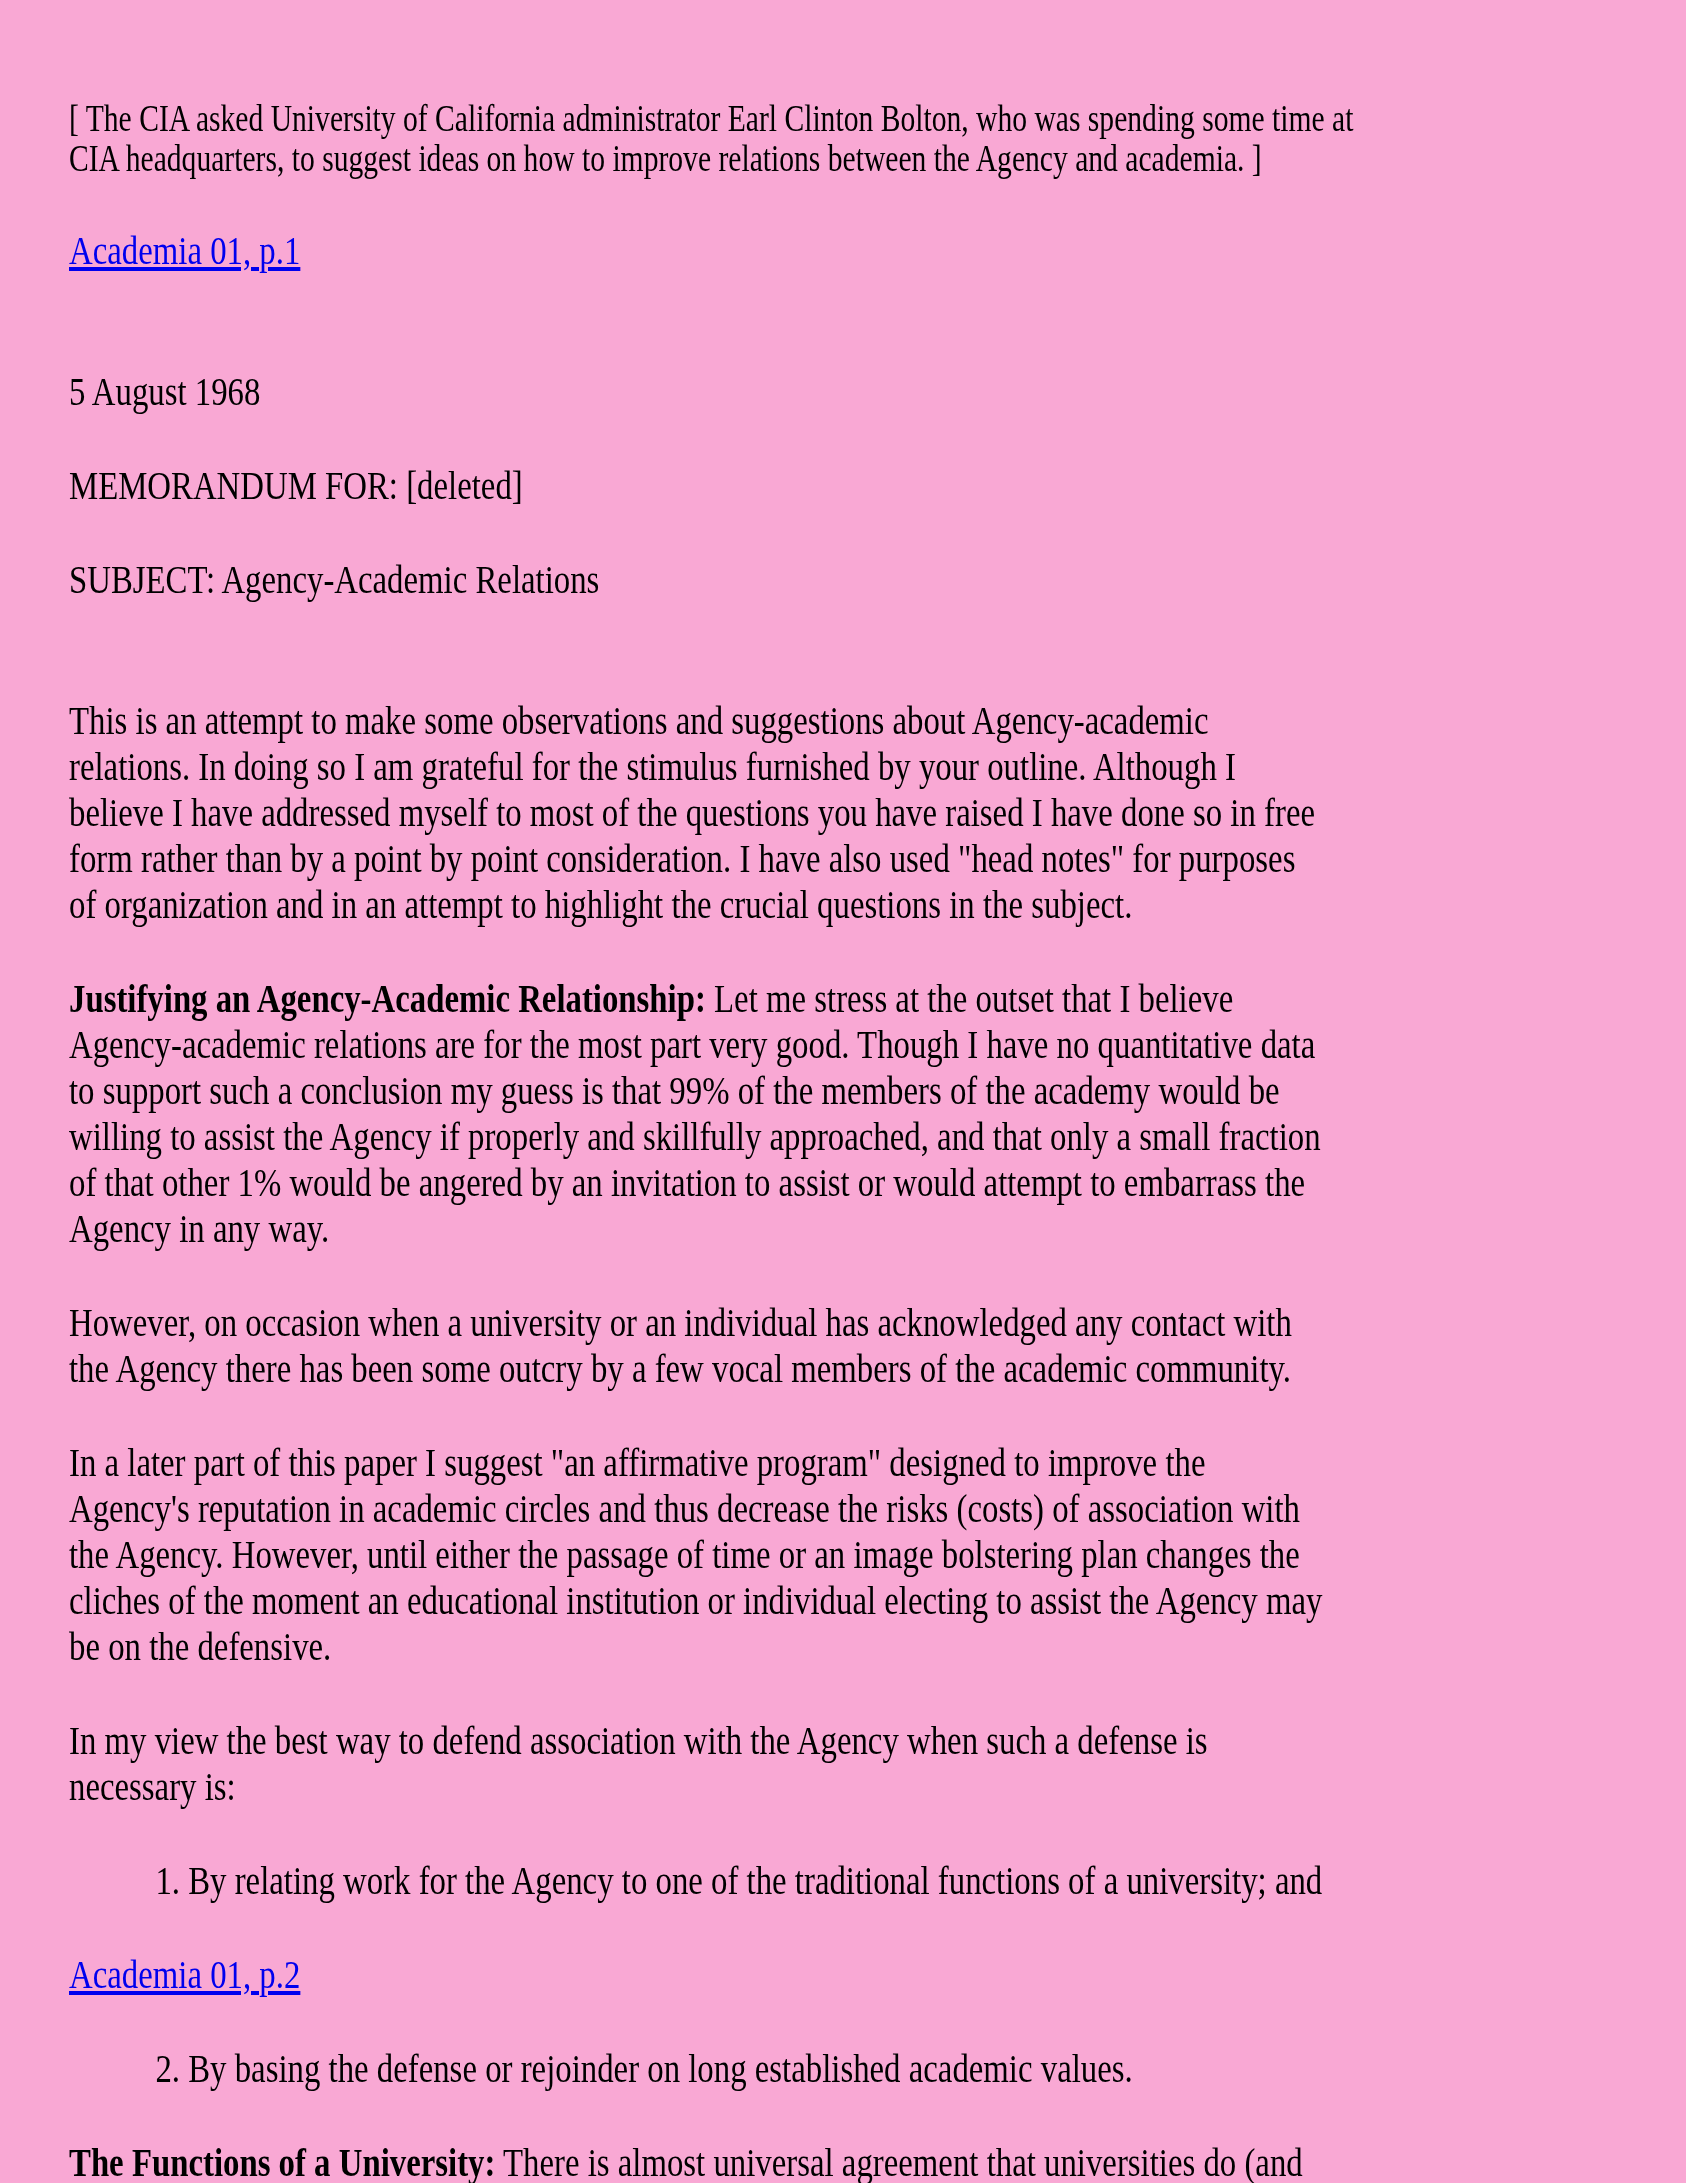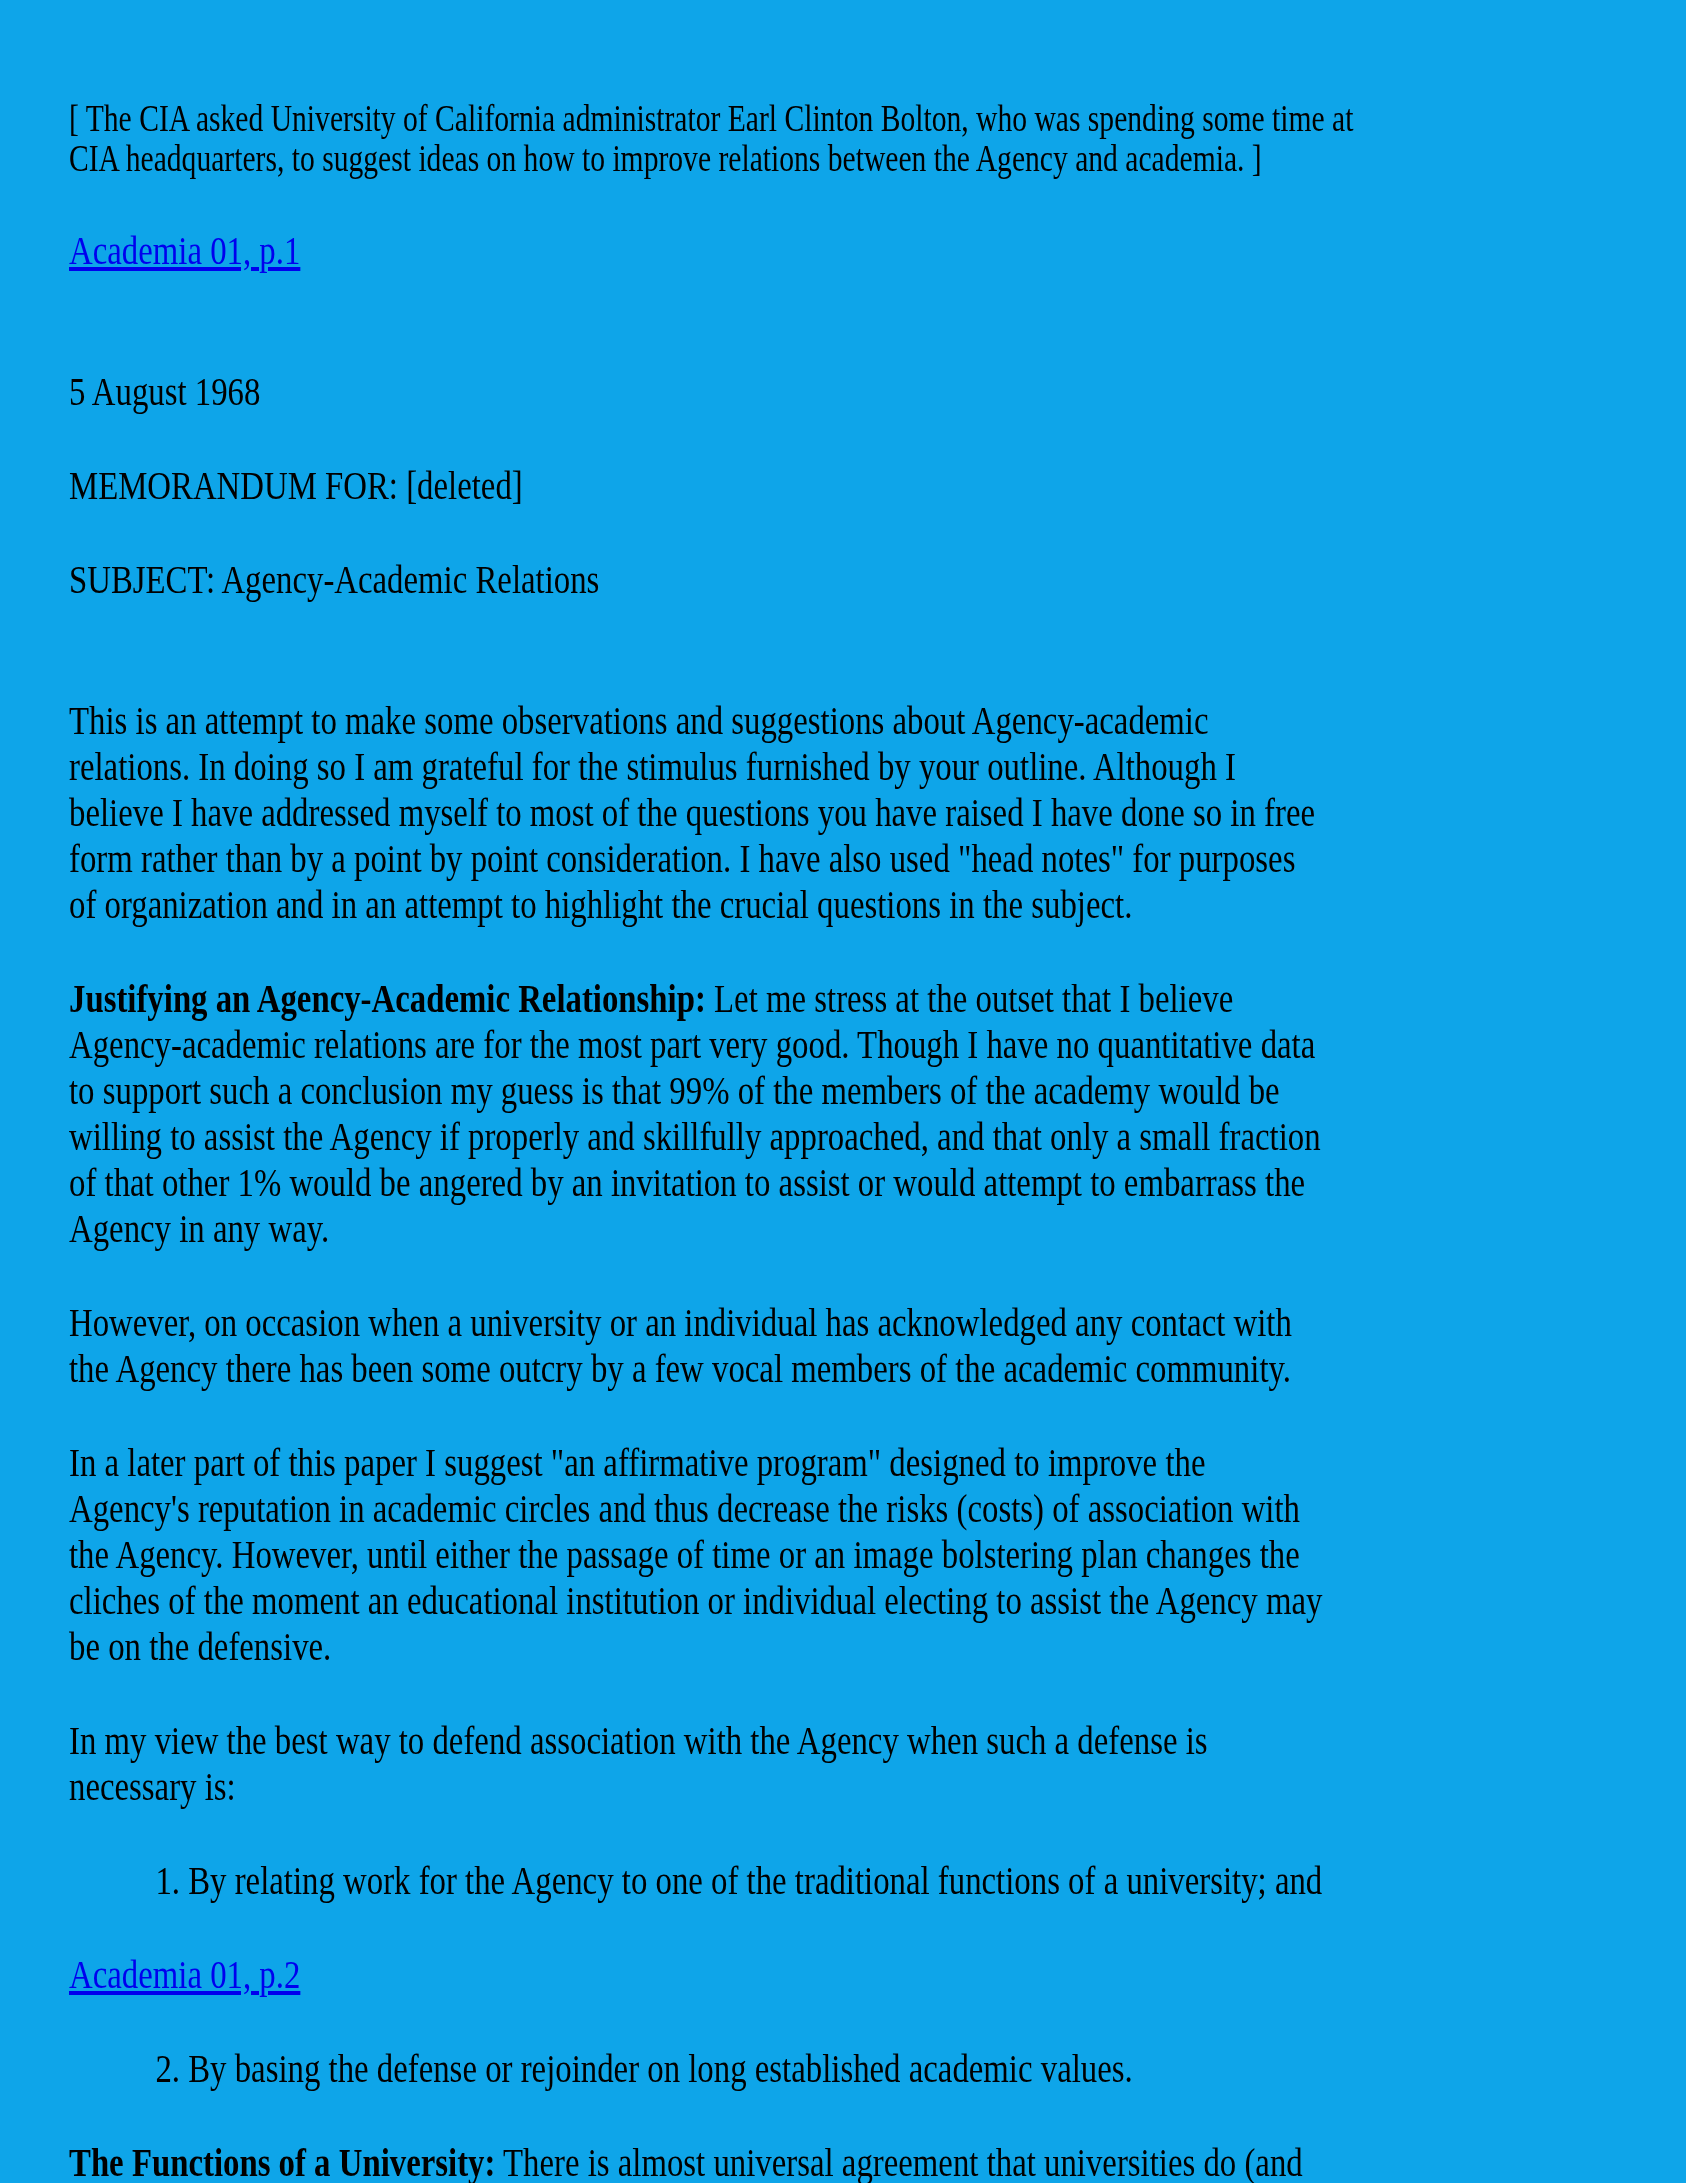--- a/index.html
+++ b/index.html
@@ -4,21 +4,21 @@
 <style>
   html, body {
     margin: 0;
     padding: 0;
     background: #ffffff;
   }
   .page {
     position: relative;
     width: 1687px;
     height: 2183px;
-    background: #0ea5e9;
+    background: #f9a8d4;
     box-sizing: border-box;
     padding: 99px 0 0 69px;
     overflow: hidden;
     color: #000000;
   }
   .content {
     width: 2024px;
     transform: scaleX(0.8);
     transform-origin: 0 0;
     font-family: "Liberation Serif", "DejaVu Serif", serif;

